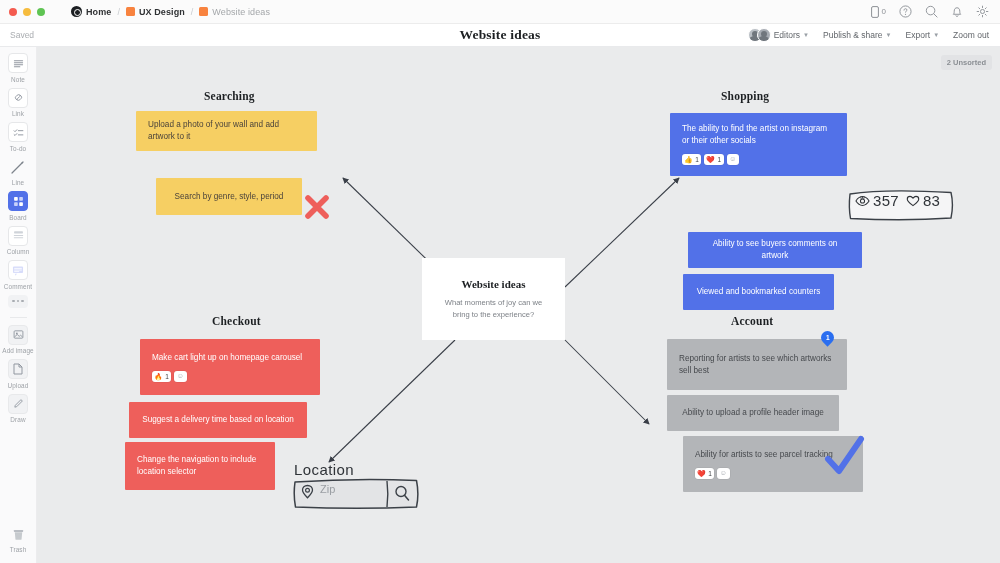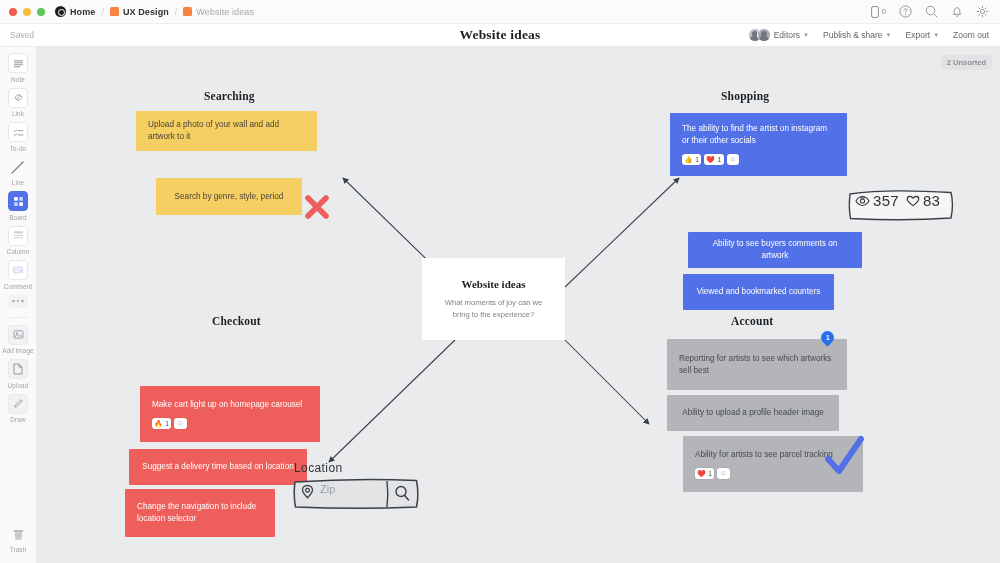--- a/index.html
+++ b/index.html
@@ -19,21 +19,21 @@
     background: #fbfbfb;
     border-bottom: 1px solid #ececec;
     display: flex; align-items: center;
   }
   .traffic { display: flex; align-items: center; gap: 6px; padding-left: 9px; }
   .dot { width: 8px; height: 8px; border-radius: 50%; }
   .dot.r { background: #f45b4f; }
   .dot.y { background: #f6bc3e; }
   .dot.g { background: #5fc453; }
 
-  .crumbs { display: flex; align-items: center; gap: 6px; margin-left: 10px; font-size: 9px; }
+  .crumbs { display: flex; align-items: center; gap: 6px; margin-left: 26px; font-size: 9px; }
   .crumb { display: flex; align-items: center; gap: 4px; }
   .crumb-label { color: #2f3133; font-weight: bold; letter-spacing: .1px; }
   .crumb-label.muted { color: #a4a7aa; font-weight: normal; }
   .crumb-sep { color: #c9ccd0; font-size: 9px; }
   .sq { width: 9px; height: 9px; border-radius: 1.5px; background: #f8833f; display:block; }
   .home-badge {
     width: 11px; height: 11px; border-radius: 50%;
     background: #1c1f22; position: relative;
   }
   .home-badge::before{
@@ -140,21 +140,21 @@
     border-radius: 1px;
     padding: 10px 12px;
     font-size: 8.2px;
     line-height: 1.45;
     display: flex; flex-direction: column;
     justify-content: center;
   }
   .card .ctext { display: block; }
   .card.yellow { background: #f6cf63; color: #4a433b; }
   .card.blue   { background: #5271e8; color: #ffffff; margin-left: 26px; }
-  .card.red    { background: #ee5f5b; color: #ffffff; margin-top: 47px; }
+  .card.red    { background: #ee5f5b; color: #ffffff; }
   .card.gray   { background: #b3b5b8; color: #46494d; }
   .card.mid { justify-content: center; }
 
   .reactions { display: flex; gap: 3px; margin-top: 7px; }
   .rx {
     background: #ffffff; border-radius: 3px;
     height: 11px; min-width: 11px;
     padding: 0 2.5px;
     display: flex; align-items: center; gap: 2px;
     font-size: 6.5px; color: #3b3e42;
@@ -198,21 +198,21 @@
     position: absolute;
     display: flex; align-items: center; gap: 7px;
     padding: 5px 9px;
   }
   .sc-item { display: flex; align-items: center; gap: 3px; color: #2f3338; }
   .sc-num { font-family: "Liberation Sans", sans-serif; font-size: 15px; letter-spacing: .3px; }
 
   .sketch-label {
     position: absolute;
     font-family: "Liberation Sans", sans-serif;
-    font-size: 12px; color: #2f3338;
+    font-size: 15px; color: #2f3338;
     letter-spacing: .4px;
   }
   .zip-text {
     position: absolute;
     font-size: 11px; color: #9a9ea3;
     font-family: "Liberation Sans", sans-serif;
   }
 </style>
 </head>
 <body>

